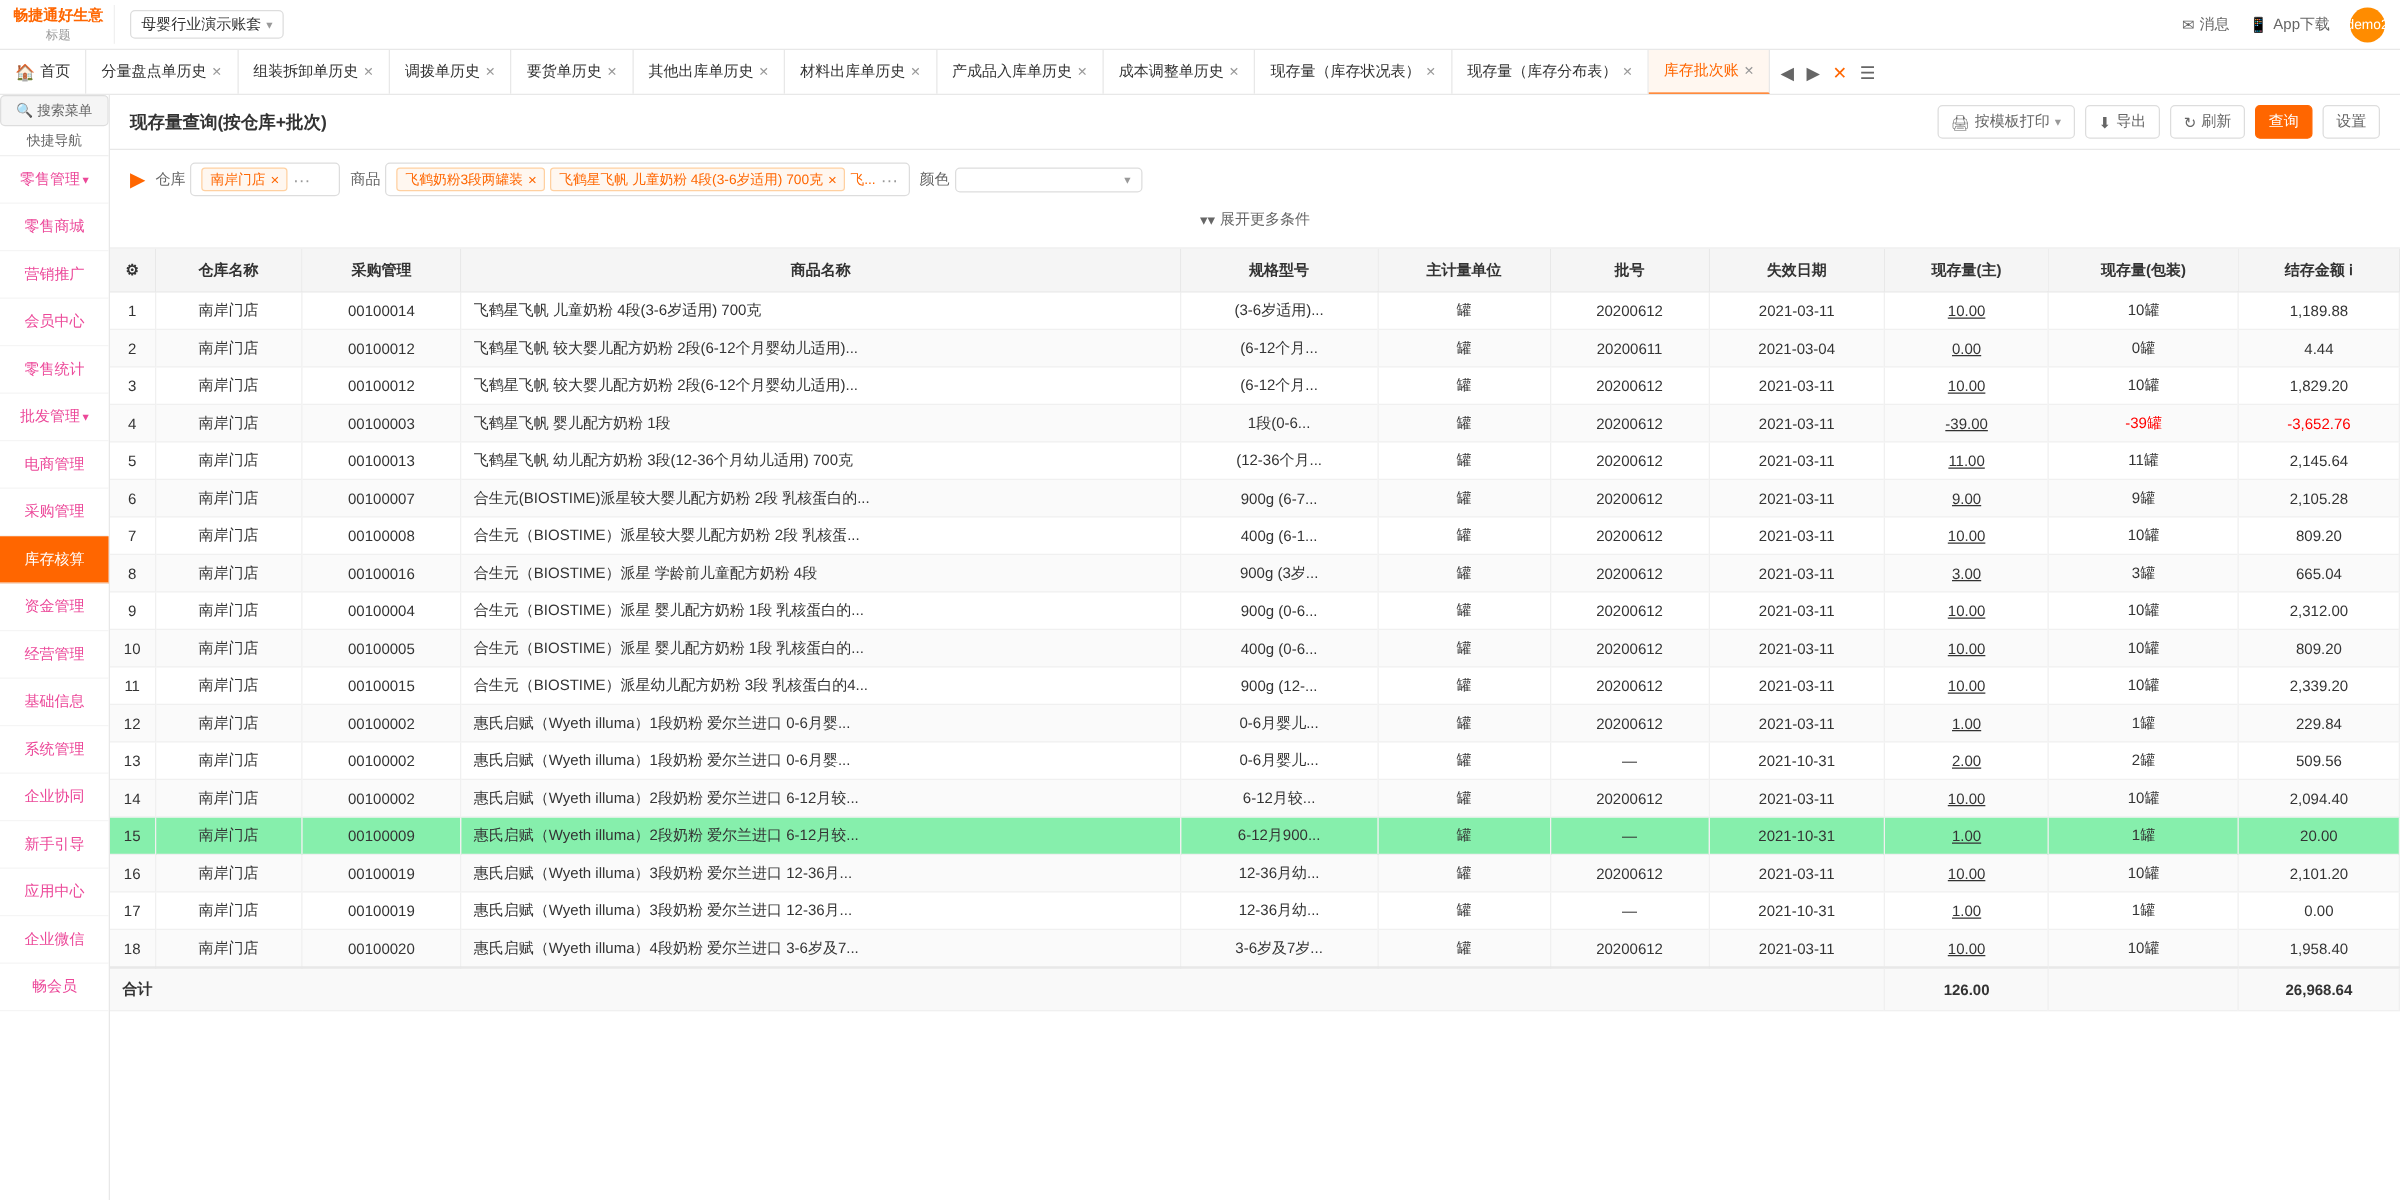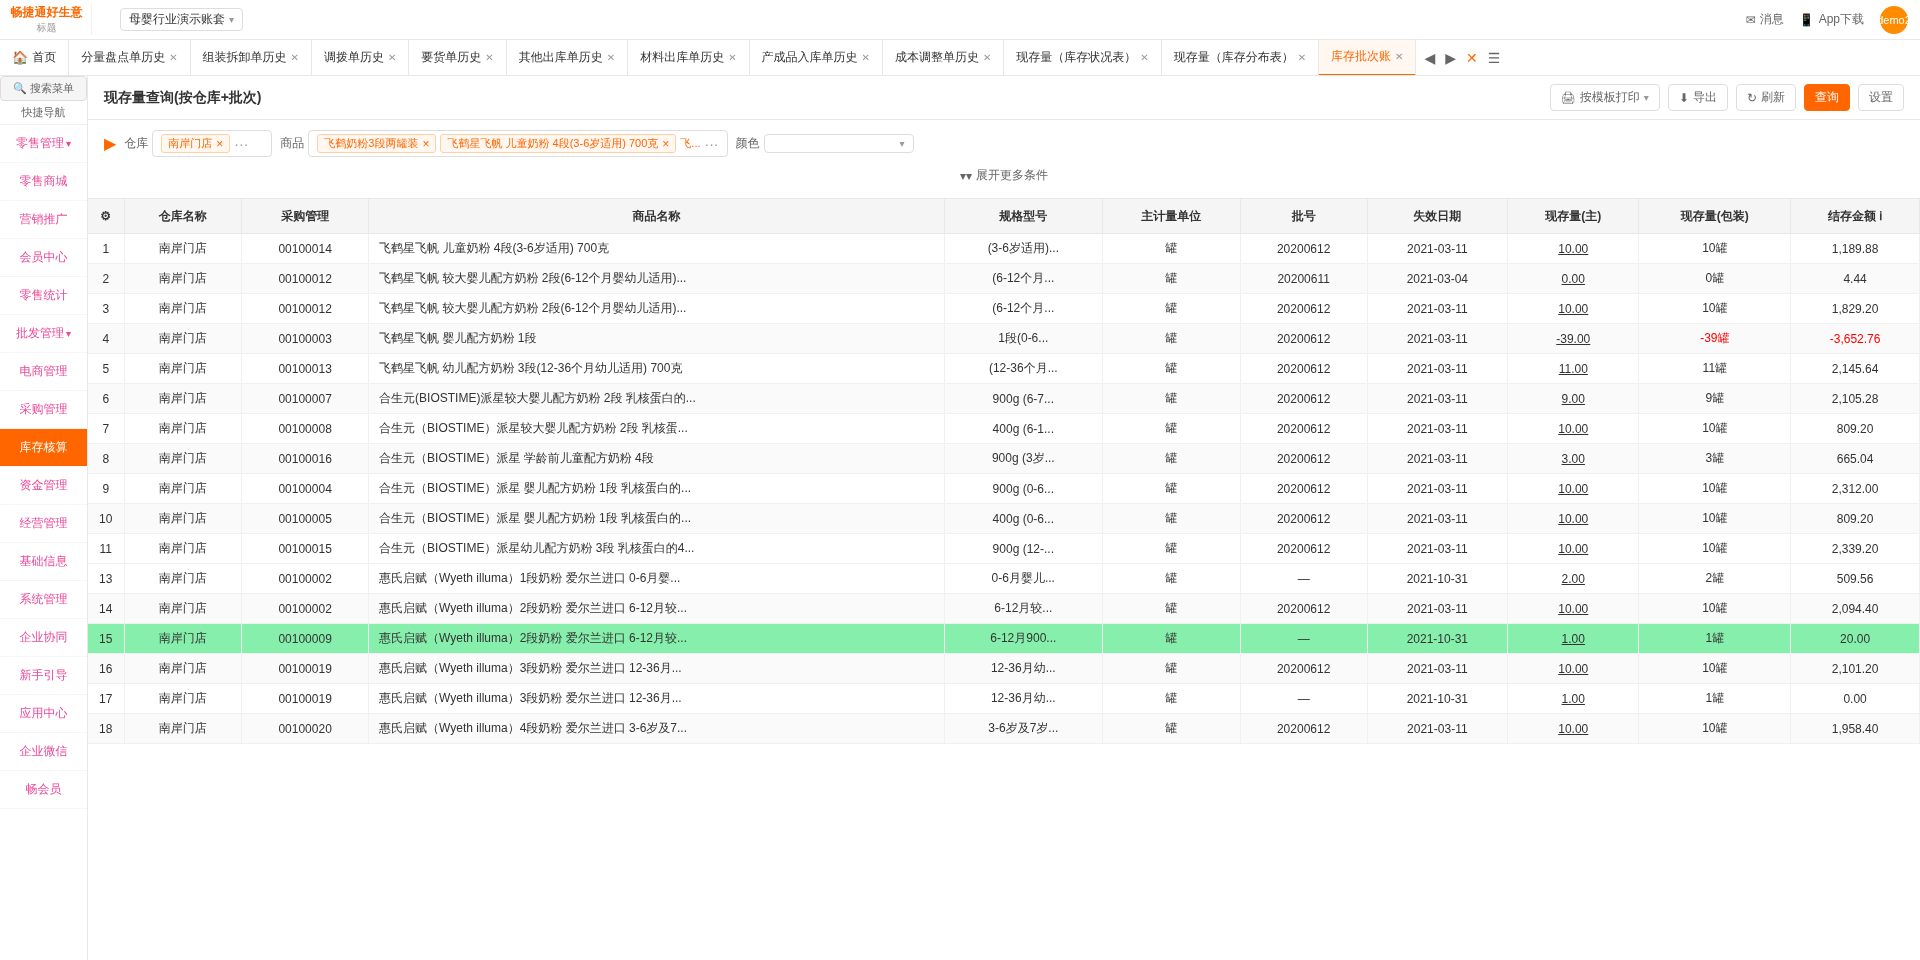--- a/index.html
+++ b/index.html
@@ -1,21 +1,21 @@
 <!DOCTYPE html>
 <html><head>
   <meta charset="utf-8">
   <style>
     * { box-sizing: border-box; margin: 0; padding: 0; }
     body { font-family: 'Microsoft YaHei', Arial, sans-serif; font-size: 12px; background: #f5f5f5; color: #333; overflow: hidden; }
 
     
     .top-bar {
       display: flex; align-items: center; background: #fff; height: 40px;
-      border-bottom: 1px solid #e8e8e8; padding: 0 12px; gap: 28px;
+      border-bottom: 1px solid #e8e8e8; padding: 0 12px; gap: 12px;
     }
     .org-selector { display: flex; align-items: center; border: 1px solid #ddd; border-radius: 4px; padding: 2px 8px; font-size: 12px; color: #333; gap: 4px; cursor: pointer; }
     .top-right { margin-left: auto; display: flex; align-items: center; gap: 16px; }
     .top-icon-btn { display: flex; align-items: center; gap: 4px; font-size: 12px; color: #666; cursor: pointer; }
     .user-avatar { width: 28px; height: 28px; border-radius: 50%; background: #ff8c00; display: flex; align-items: center; justify-content: center; color: #fff; font-size: 12px; }
 
     
     .nav-tabs-bar {
       background: #fff; display: flex; align-items: center; height: 36px;
       border-bottom: 1px solid #e8e8e8; overflow: hidden; position: relative;
@@ -467,20 +467,33 @@
     <td>00100015</td>
     <td class="text-left">合生元（BIOSTIME）派星幼儿配方奶粉 3段 乳核蛋白的4...</td>
     <td>900g (12-...</td>
     <td>罐</td>
     <td>20200612</td>
     <td>2021-03-11</td>
     <td class="underline-link">10.00</td>
     <td class="">10罐</td>
     <td class="">2,339.20</td>
   </tr>
+              <tr style="background: rgb(250, 250, 250);">
+    <td>12</td>
+    <td>南岸门店</td>
+    <td>00100002</td>
+    <td class="text-left">惠氏启赋（Wyeth illuma）1段奶粉 爱尔兰进口 0-6月婴...</td>
+    <td>0-6月婴儿...</td>
+    <td>罐</td>
+    <td>20200612</td>
+    <td>2021-03-11</td>
+    <td class="underline-link">1.00</td>
+    <td class="">1罐</td>
+    <td class="">229.84</td>
+  </tr>
               <tr style="background: rgb(255, 255, 255);">
     <td>13</td>
     <td>南岸门店</td>
     <td>00100002</td>
     <td class="text-left">惠氏启赋（Wyeth illuma）1段奶粉 爱尔兰进口 0-6月婴...</td>
     <td>0-6月婴儿...</td>
     <td>罐</td>
     <td>—</td>
     <td>2021-10-31</td>
     <td class="underline-link">2.00</td>
@@ -545,19 +558,25 @@
     <td>00100020</td>
     <td class="text-left">惠氏启赋（Wyeth illuma）4段奶粉 爱尔兰进口 3-6岁及7...</td>
     <td>3-6岁及7岁...</td>
     <td>罐</td>
     <td>20200612</td>
     <td>2021-03-11</td>
     <td class="underline-link">10.00</td>
     <td class="">10罐</td>
     <td class="">1,958.40</td>
   </tr>
+              <tr class="footer-row">
+  <td colspan="8" style="text-align:left;">合计</td>
+  <td>126.00</td>
+  <td></td>
+  <td>26,968.64</td>
+</tr>
             </tbody>
         </table>
       </div>
 
     </div>
   </div>
 </div>
 
 </body></html>

